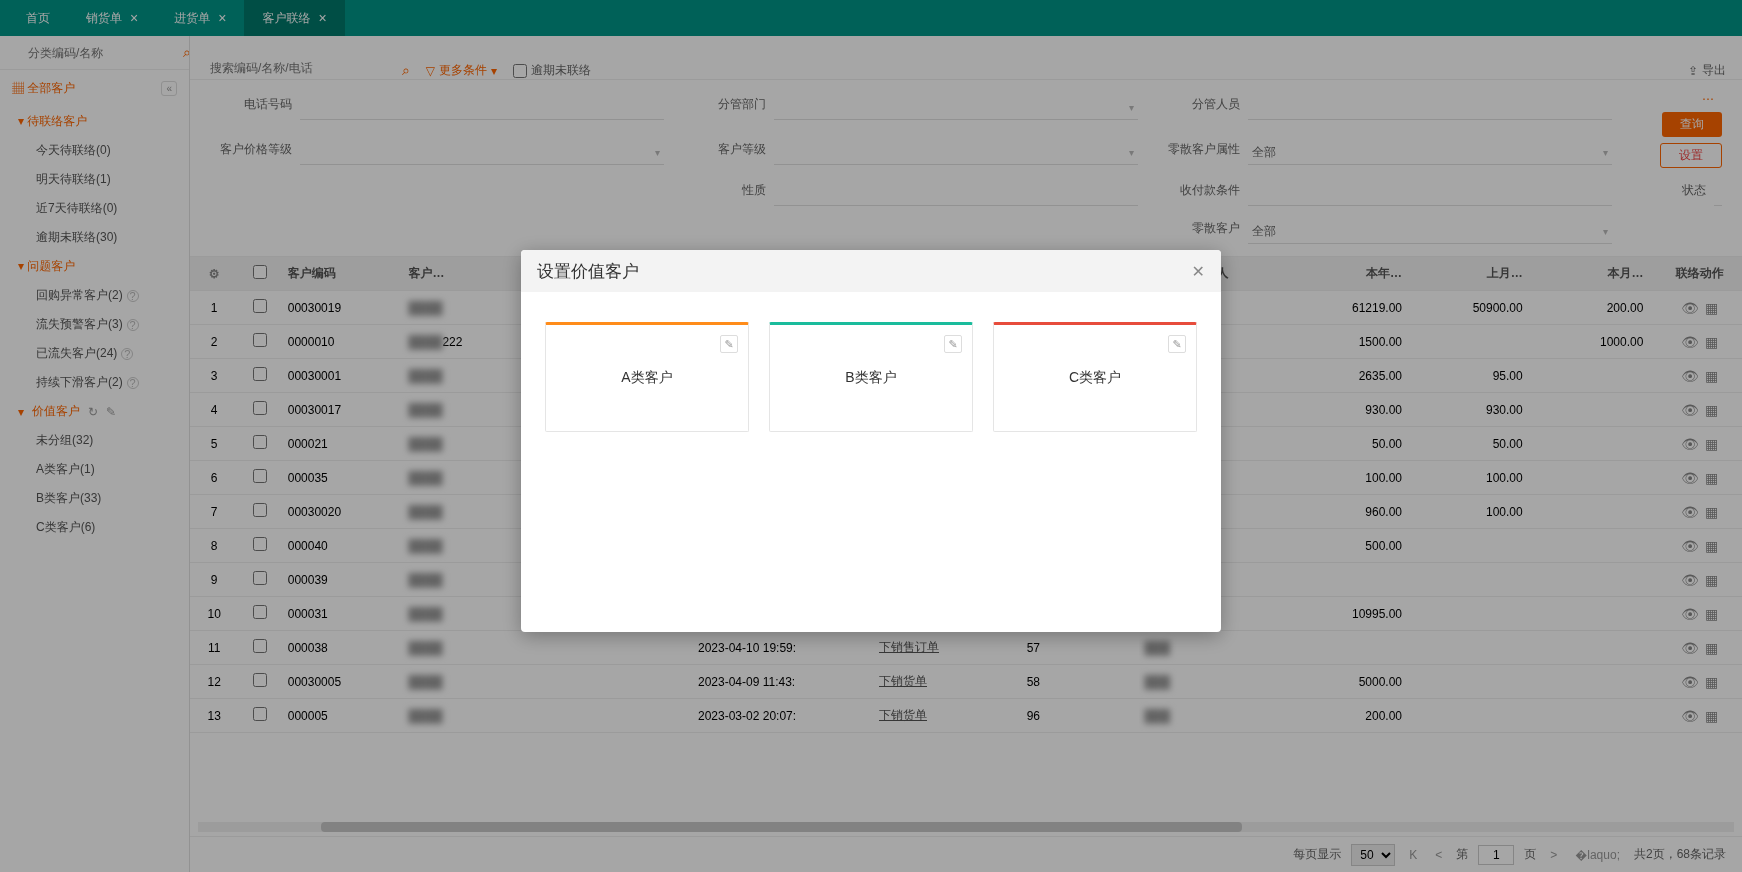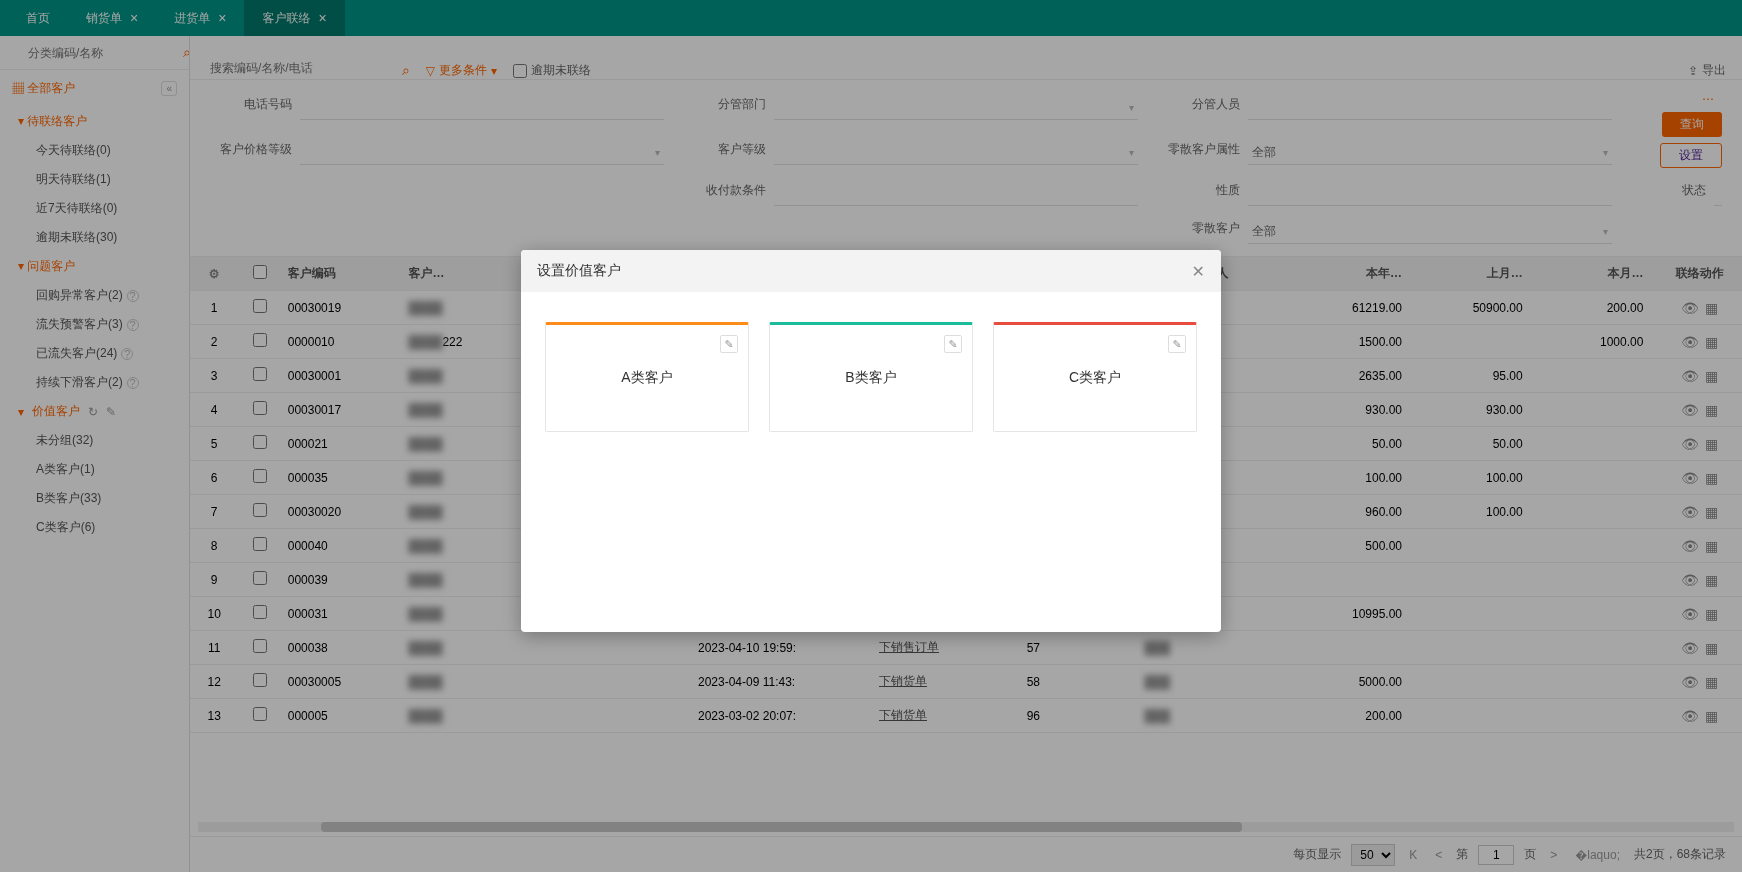--- a/index.html
+++ b/index.html
@@ -39,21 +39,21 @@
 .filter-top .export { margin-left: auto; color: #666; display: flex; align-items: center; gap: 4px; }
 
 
 .filter-grid { padding: 12px 20px; display: grid; grid-template-columns: repeat(3, 1fr) 90px; row-gap: 14px; column-gap: 20px; border-bottom: 1px solid #eee; align-items: center; }
 .f-field { display: flex; align-items: flex-start; }
 .f-label { width: 90px; text-align: right; color: #666; padding-right: 8px; }
 .f-input { flex: 1; border-bottom: 1px solid #e0e0e0; height: 24px; display: flex; align-items: center; justify-content: space-between; color: #666; padding: 0 4px; }
 .f-input .chev { color: #bbb; font-size: 10px; }
 .f-actions { grid-row: 1 / span 2; grid-column: 4; display: flex; flex-direction: column; gap: 6px; align-items: flex-end; }
 .btn-primary { background: #ff6600; color: #fff; border: none; padding: 4px 18px; border-radius: 3px; cursor: pointer; margin-left: 26px; }
-.btn-secondary { background: #fff; color: #4c1d95; border: 1px solid #ff6600; padding: 3px 18px; border-radius: 3px; cursor: pointer; }
+.btn-secondary { background: #fff; color: #ef4444; border: 1px solid #ff6600; padding: 3px 18px; border-radius: 3px; cursor: pointer; }
 .f-more { color: #ff6600; grid-column: 3; justify-self: end; letter-spacing: 8px; }
 
 
 .table-wrap { flex: 1; overflow: auto; position: relative; }
 table { width: 100%; border-collapse: collapse; table-layout: fixed; }
 th, td { padding: 8px 6px; text-align: left; border-bottom: 1px solid #eee; white-space: nowrap; overflow: hidden; text-overflow: ellipsis; font-size: 12px; }
 th { background: #f3f3f3; color: #555; position: sticky; top: 0; }
 th .gear { color: #888; }
 td.num, th.num { text-align: right; padding-right: 14px; }
 td.ctr, th.ctr { text-align: center; }
@@ -65,21 +65,21 @@
 
 
 .pager { height: 36px; display: flex; align-items: center; justify-content: flex-end; padding: 0 16px; gap: 10px; color: #666; border-top: 1px solid #eee; }
 .pager select, .pager input { border: 1px solid #ccc; padding: 2px 4px; font-size: 12px; }
 .pager .pbtn { padding: 0 4px; color: #999; cursor: pointer; }
 
 
 .overlay { position: absolute; inset: 0; background: rgba(0,0,0,0.35); display: flex; align-items: flex-start; justify-content: center; padding-top: 250px; }
 .modal { width: 700px; background: #fff; border-radius: 4px; box-shadow: 0 4px 20px rgba(0,0,0,0.3); }
 .modal-head { height: 42px; background: #f3f3f3; display: flex; align-items: center; justify-content: space-between; padding: 0 16px; border-radius: 4px 4px 0 0; }
-.modal-head .title { font-size: 14px; color: #333; }
+.modal-head .title { font-size: 17px; color: #333; }
 .modal-head .close { font-size: 16px; color: #888; cursor: pointer; }
 .modal-body { padding: 30px 24px 200px; display: flex; gap: 20px; }
 .card { flex: 1; border: 1px solid #e5e5e5; border-top-width: 3px; border-radius: 2px; height: 110px; position: relative; display: flex; align-items: center; justify-content: center; }
 .card.a { border-top-color: #ff8c1a; }
 .card.b { border-top-color: #1abc9c; }
 .card.c { border-top-color: #e74c3c; }
 .card .edit { position: absolute; top: 10px; right: 10px; color: #999; border: 1px solid #ddd; border-radius: 2px; width: 18px; height: 18px; display: flex; align-items: center; justify-content: center; font-size: 11px; cursor: pointer; }
 .card .label { font-size: 14px; color: #333; }
 
 input[type="checkbox"] { width: 14px; height: 14px; }
@@ -194,25 +194,25 @@
         </div>
       <div class="f-field">
           <span class="f-label">零散客户属性</span>
           <div class="f-input">
             <span>全部</span>
             <span class="chev">▾</span>
           </div>
         </div>
       <div></div>
       <div class="f-field">
+          <span class="f-label">性质</span>
+          <div class="f-input"></div>
+        </div>
+      <div class="f-field">
           <span class="f-label">收付款条件</span>
-          <div class="f-input"></div>
-        </div>
-      <div class="f-field">
-          <span class="f-label">性质</span>
           <div class="f-input"></div>
         </div>
       <div class="f-field">
           <span class="f-label">状态</span>
           <div class="f-input"></div>
         </div>
       <div></div>
       <div></div>
       <div class="f-field">
           <span class="f-label">零散客户</span>

